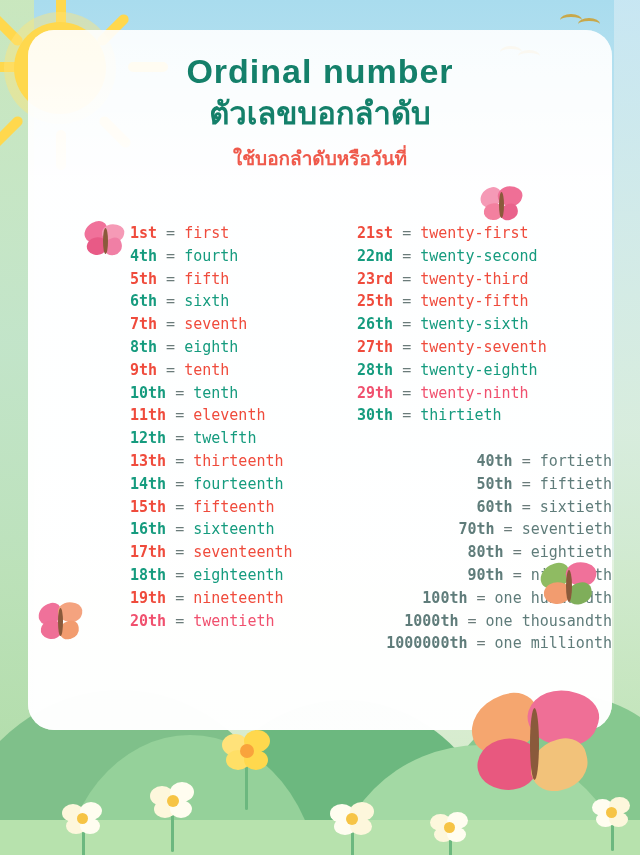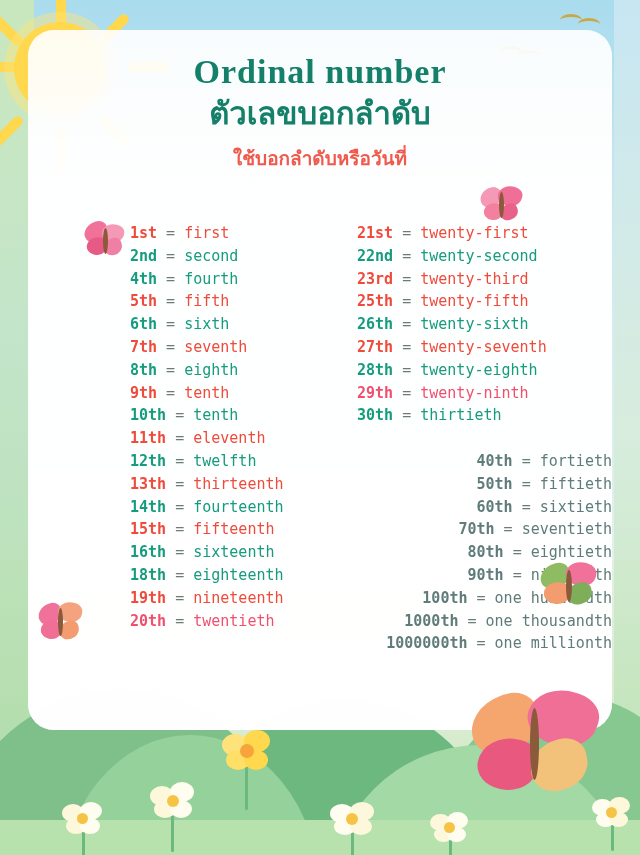--- a/index.html
+++ b/index.html
@@ -82,21 +82,21 @@
     background: linear-gradient(180deg, rgba(255,255,255,0.55) 0%, rgba(255,255,255,0.92) 22%, rgba(255,255,255,0.92) 100%);
   }
   
   .titles {
     position: absolute;
     left: 28px; top: 52px;
     width: 584px;
     text-align: center;
   }
   .title-en {
-    font-family: Liberation Serif, serif;
+    font-family: Liberation Sans, sans-serif;
     font-weight: bold;
     font-size: 34px;
     color: #14806a;
     letter-spacing: 1px;
     line-height: 1.15;
   }
   .title-th {
     font-family: "DejaVu Sans", sans-serif;
     font-weight: bold;
     font-size: 31px;
@@ -203,34 +203,34 @@
 
   <div class="titles">
     <div class="title-en">Ordinal number</div>
     <div class="title-th">ตัวเลขบอกลำดับ</div>
     <div class="subtitle-th">ใช้บอกลำดับหรือวันที่</div>
   </div>
 
   <div class="cols">
     <div class="col col-left" id="col-left">
         <div class="row c-red"><span class="num">1st</span><span class="eq"> = </span><span class="word">first</span></div>
-        <div class="row c-green"><span class="num">2nd</span><span class="eq"> = </span><span class="word">second</span></div>
         <div class="row c-green"><span class="num">4th</span><span class="eq"> = </span><span class="word">fourth</span></div>
         <div class="row c-red"><span class="num">5th</span><span class="eq"> = </span><span class="word">fifth</span></div>
         <div class="row c-green"><span class="num">6th</span><span class="eq"> = </span><span class="word">sixth</span></div>
         <div class="row c-red"><span class="num">7th</span><span class="eq"> = </span><span class="word">seventh</span></div>
         <div class="row c-green"><span class="num">8th</span><span class="eq"> = </span><span class="word">eighth</span></div>
         <div class="row c-red"><span class="num">9th</span><span class="eq"> = </span><span class="word">tenth</span></div>
         <div class="row c-green"><span class="num">10th</span><span class="eq"> = </span><span class="word">tenth</span></div>
         <div class="row c-red"><span class="num">11th</span><span class="eq"> = </span><span class="word">eleventh</span></div>
         <div class="row c-green"><span class="num">12th</span><span class="eq"> = </span><span class="word">twelfth</span></div>
         <div class="row c-red"><span class="num">13th</span><span class="eq"> = </span><span class="word">thirteenth</span></div>
         <div class="row c-green"><span class="num">14th</span><span class="eq"> = </span><span class="word">fourteenth</span></div>
         <div class="row c-red"><span class="num">15th</span><span class="eq"> = </span><span class="word">fifteenth</span></div>
         <div class="row c-green"><span class="num">16th</span><span class="eq"> = </span><span class="word">sixteenth</span></div>
+        <div class="row c-red"><span class="num">17th</span><span class="eq"> = </span><span class="word">seventeenth</span></div>
         <div class="row c-green"><span class="num">18th</span><span class="eq"> = </span><span class="word">eighteenth</span></div>
         <div class="row c-red"><span class="num">19th</span><span class="eq"> = </span><span class="word">nineteenth</span></div>
         <div class="row c-pink"><span class="num">20th</span><span class="eq"> = </span><span class="word">twentieth</span></div>
       </div>
     <div class="col col-right" id="col-right">
         <div class="row c-red"><span class="num">21st</span><span class="eq"> = </span><span class="word">twenty-first</span></div>
         <div class="row c-green"><span class="num">22nd</span><span class="eq"> = </span><span class="word">twenty-second</span></div>
         <div class="row c-red"><span class="num">23rd</span><span class="eq"> = </span><span class="word">twenty-third</span></div>
         <div class="row c-red"><span class="num">25th</span><span class="eq"> = </span><span class="word">twenty-fifth</span></div>
         <div class="row c-green"><span class="num">26th</span><span class="eq"> = </span><span class="word">twenty-sixth</span></div>

